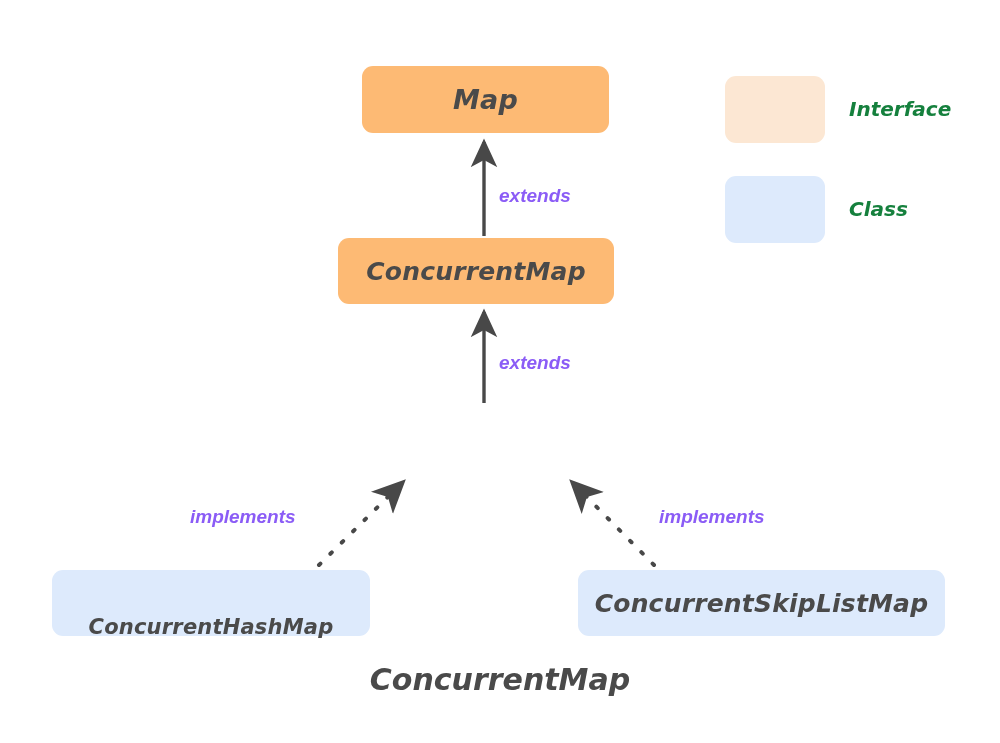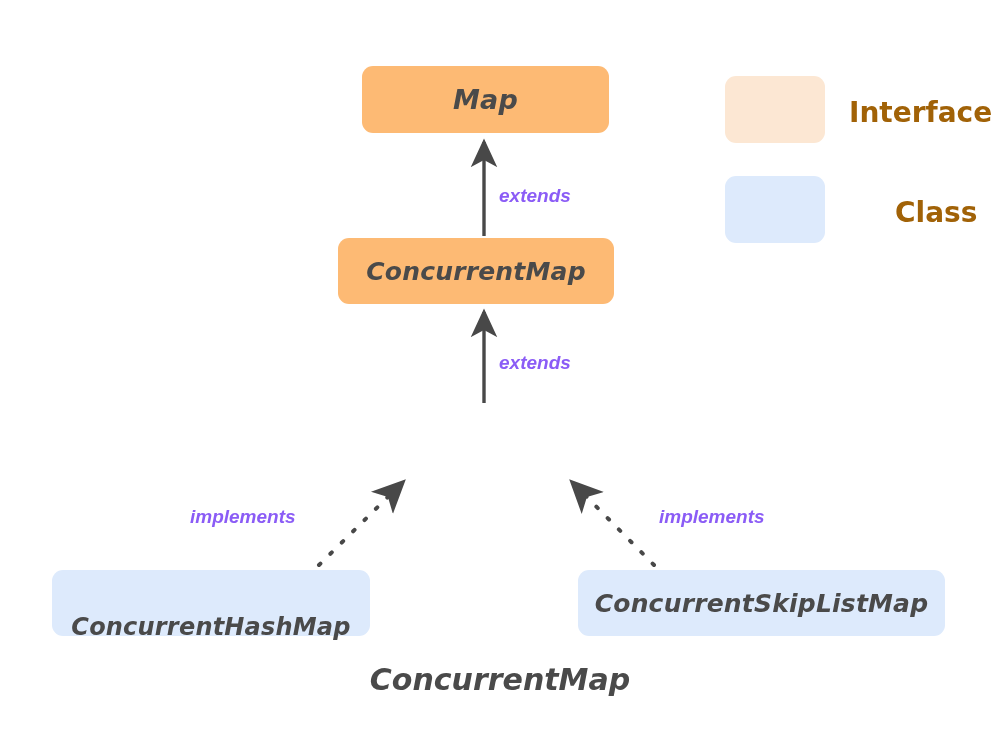--- a/index.html
+++ b/index.html
@@ -62,22 +62,23 @@
 
   .legend-swatch {
     position: absolute;
     border-radius: 11px;
     box-sizing: border-box;
   }
   .legend-text {
     position: absolute;
     font-family: "DejaVu Sans", sans-serif;
     font-weight: bold;
-    font-size: 28px;
-    color: #a16207;
+    font-style: italic;
+    font-size: 20px;
+    color: #15803d;
     white-space: nowrap;
     line-height: 1;
   }
 
   #caption {
     position: absolute;
     left: 0;
     top: 665px;
     width: 1000px;
     text-align: center;
@@ -120,36 +121,36 @@
   <div class="node iface" style="left:362px; top:66px; width:247px; height:67px;">
     <span class="node-label" style="font-size:27px;">Map</span>
   </div>
 
   <div class="node iface" style="left:338px; top:238px; width:276px; height:66px;">
     <span class="node-label" style="font-size:25px;">ConcurrentMap</span>
   </div>
 
 
   <div class="node klass" style="left:52px; top:570px; width:318px; height:66px;">
-    <span class="node-label" style="font-size:24px;margin-top:48px;">ConcurrentHashMap</span>
+    <span class="node-label" style="font-size:21px;margin-top:48px;">ConcurrentHashMap</span>
   </div>
 
   <div class="node klass" style="left:578px; top:570px; width:367px; height:66px;">
     <span class="node-label" style="font-size:25px;">ConcurrentSkipListMap</span>
   </div>
 
   <div class="edge-label" style="left:499px; top:186px;">extends</div>
 
   <div class="edge-label" style="left:499px; top:353px;">extends</div>
 
   <div class="edge-label" style="left:190px; top:507px;">implements</div>
 
   <div class="edge-label" style="left:659px; top:507px;">implements</div>
 
   <div class="legend-swatch" style="left:725px; top:76px; width:100px; height:67px; background:#fce7d3;"></div>
   <div class="legend-text" style="left:849px; top:99px;">Interface</div>
 
   <div class="legend-swatch" style="left:725px; top:176px; width:100px; height:67px; background:#ddeafc;"></div>
-  <div class="legend-text" style="left:849px; top:199px;margin-left:46px;">Class</div>
+  <div class="legend-text" style="left:849px; top:199px;">Class</div>
 
   <div id="caption">ConcurrentMap</div>
 
 </div>
 
 </body></html>

